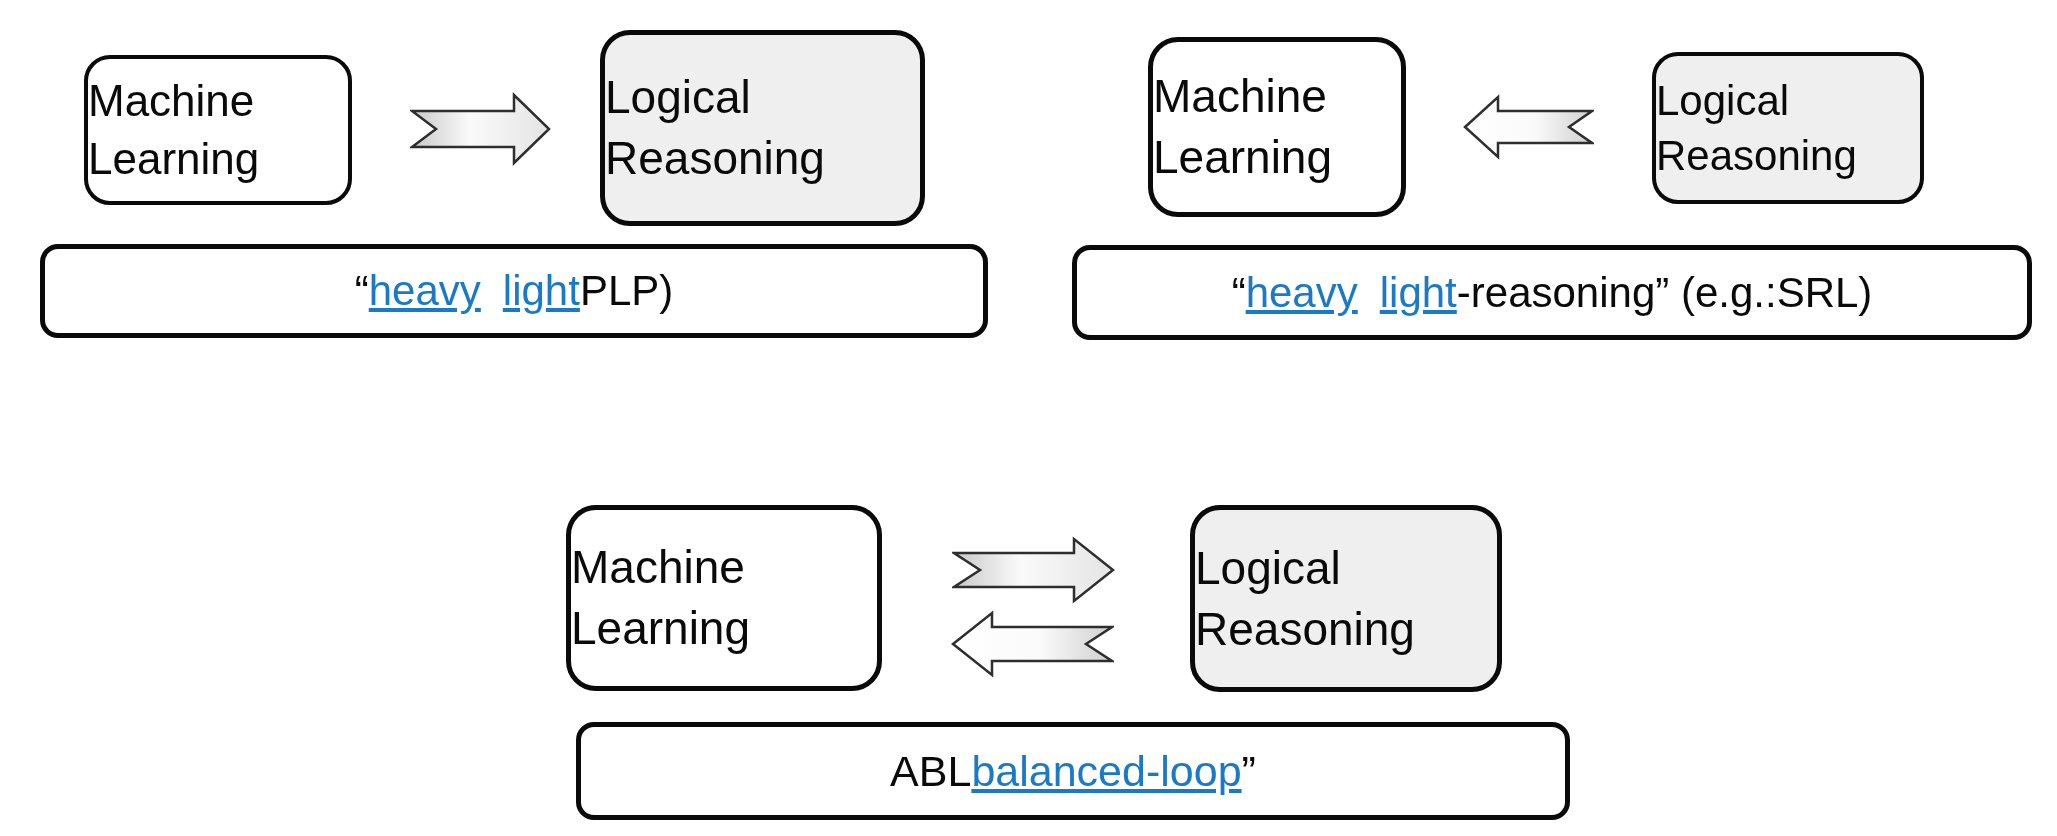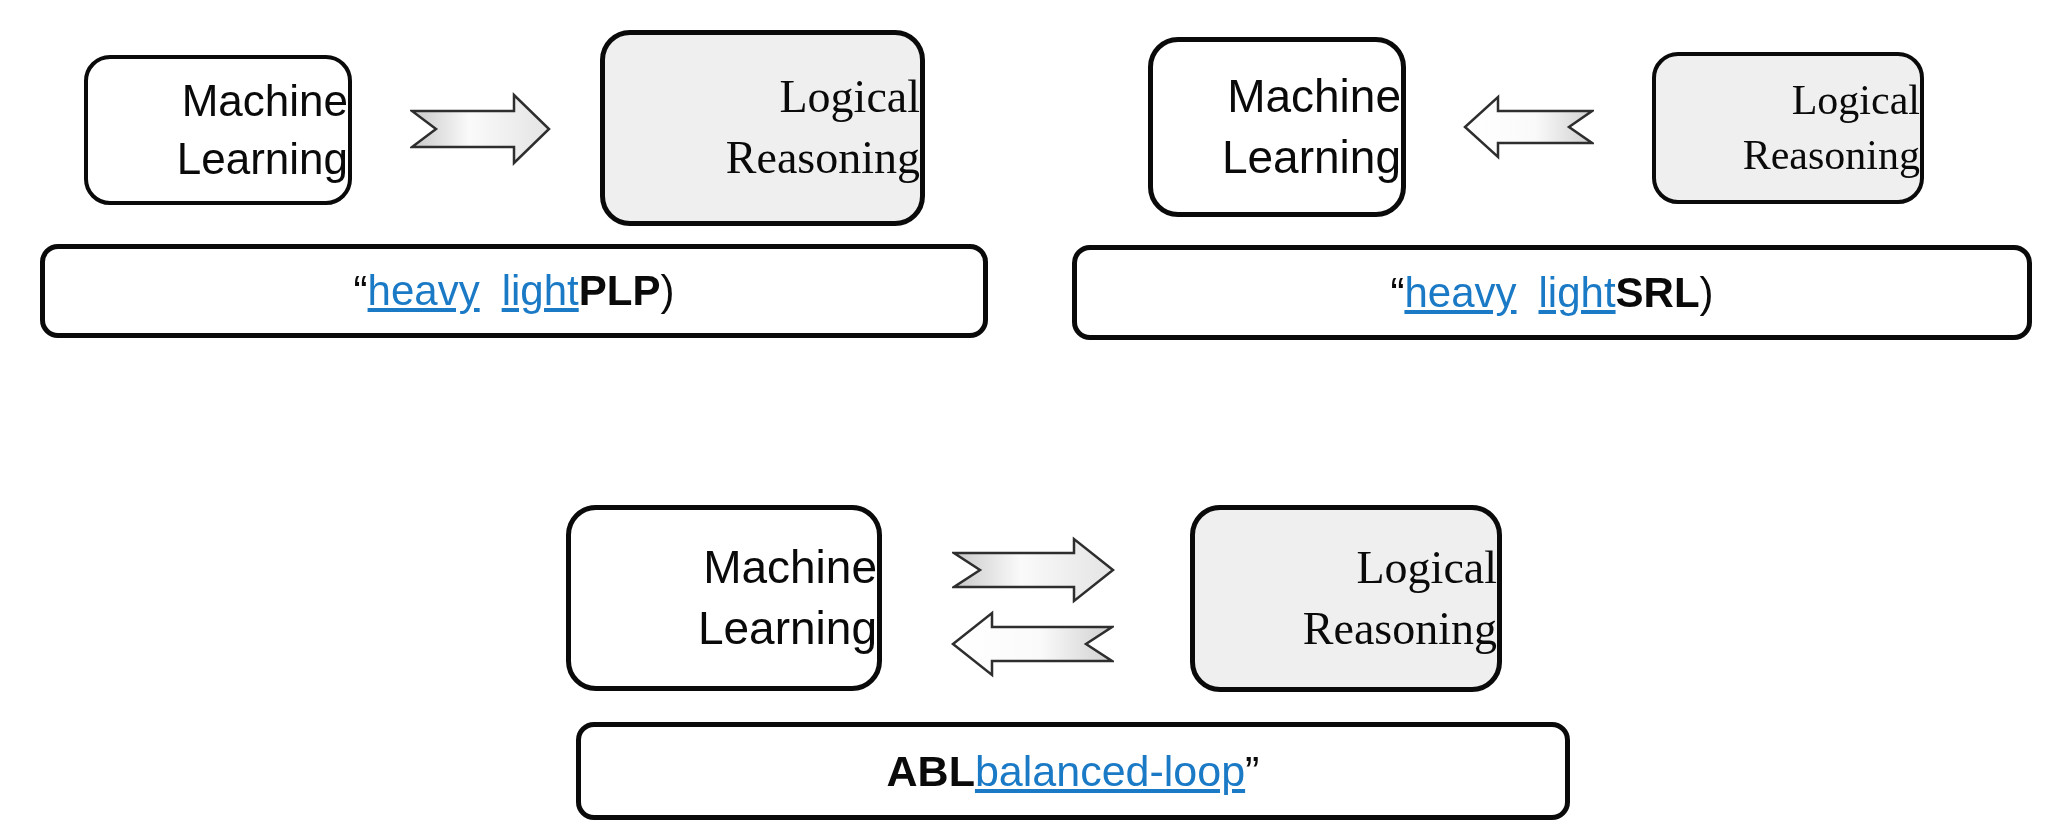--- a/index.html
+++ b/index.html
@@ -11,46 +11,46 @@
     font-family: "Liberation Sans", sans-serif;
     color: #0a0a0a;
     overflow: hidden;
   }
   .abs { position: absolute; }
 
   
   .node-box {
     display: flex;
     flex-direction: column;
-    align-items: flex-end;
+    align-items: flex-start;
     justify-content: center;
     text-align: center;
     background: #ffffff;
     border: 4px solid #0a0a0a;
     border-radius: 26px;
     box-sizing: border-box;
     line-height: 1.32;
   }
   .node-box.heavy { border-width: 5px; border-radius: 30px; }
-  .node-box.gray { background: #efefef; font-family: Liberation Serif, serif; }
+  .node-box.gray { background: #efefef; }
   .node-label { display: block; white-space: nowrap; }
 
   
   .caption-box {
     display: flex;
     align-items: center;
     justify-content: center;
     background: #ffffff;
     border: 5px solid #0a0a0a;
     border-radius: 18px;
     box-sizing: border-box;
     white-space: nowrap;
   }
   .caption-box .blue { color: #1b7ac6; text-decoration: underline; }
-  .caption-box .bold { font-weight: bold; }
+  .caption-box .bold { font-weight: normal; }
   .caption-box .gap { margin-left: 22px; }
 
   .arrow-svg { display: block; }
 
   .fs-44 { font-size: 44px; }
   .fs-46 { font-size: 46px; }
   .fs-42 { font-size: 42px; }
   .fs-43 { font-size: 43px; }
 </style>
 </head>
@@ -111,20 +111,21 @@
 
     <div class="node-box gray fs-42 abs" style="left:612px; top:52px; width:272px; height:152px;">
       <span class="node-label">Logical</span>
       <span class="node-label">Reasoning</span>
     </div>
 
     <div class="caption-box fs-42 abs" style="left:32px; top:245px; width:960px; height:95px;">
       <span>“</span>
         <span class="blue">heavy</span>
         <span class="blue gap">light</span>
+        <span>-reasoning” (e.g.: </span>
         <span class="bold">SRL</span>
         <span>)</span>
     </div>
   </div>
 
   <div class="abs" style="left:0; top:480px; width:2057px; height:356px;">
 
     <div class="node-box heavy fs-46 abs" style="left:566px; top:25px; width:316px; height:186px;">
       <span class="node-label">Machine</span>
       <span class="node-label">Learning</span>

